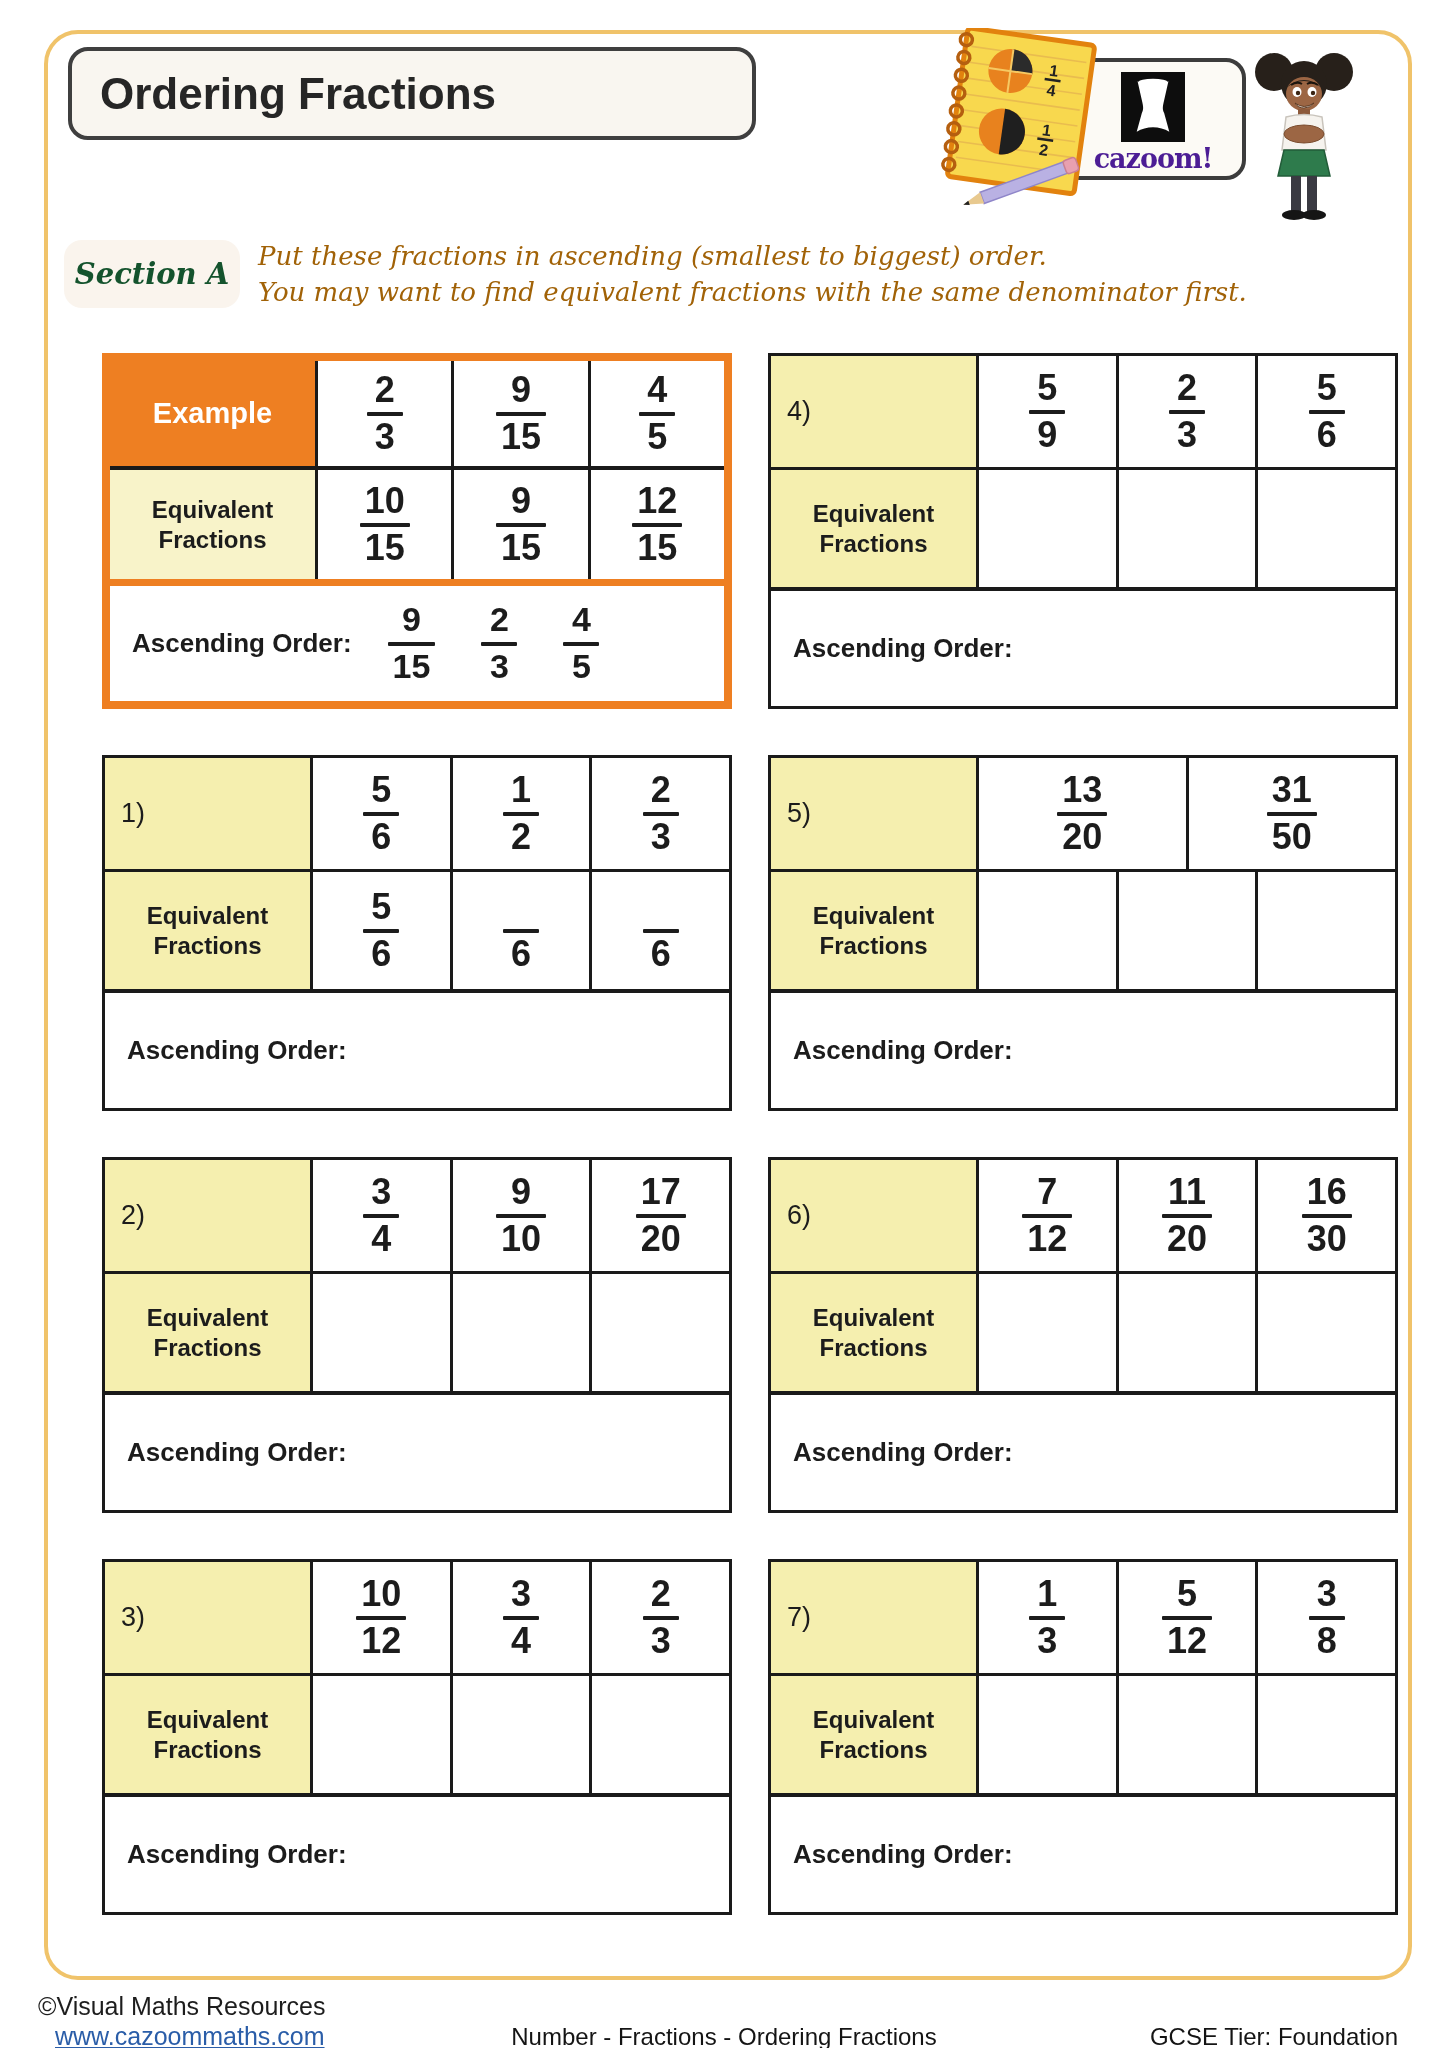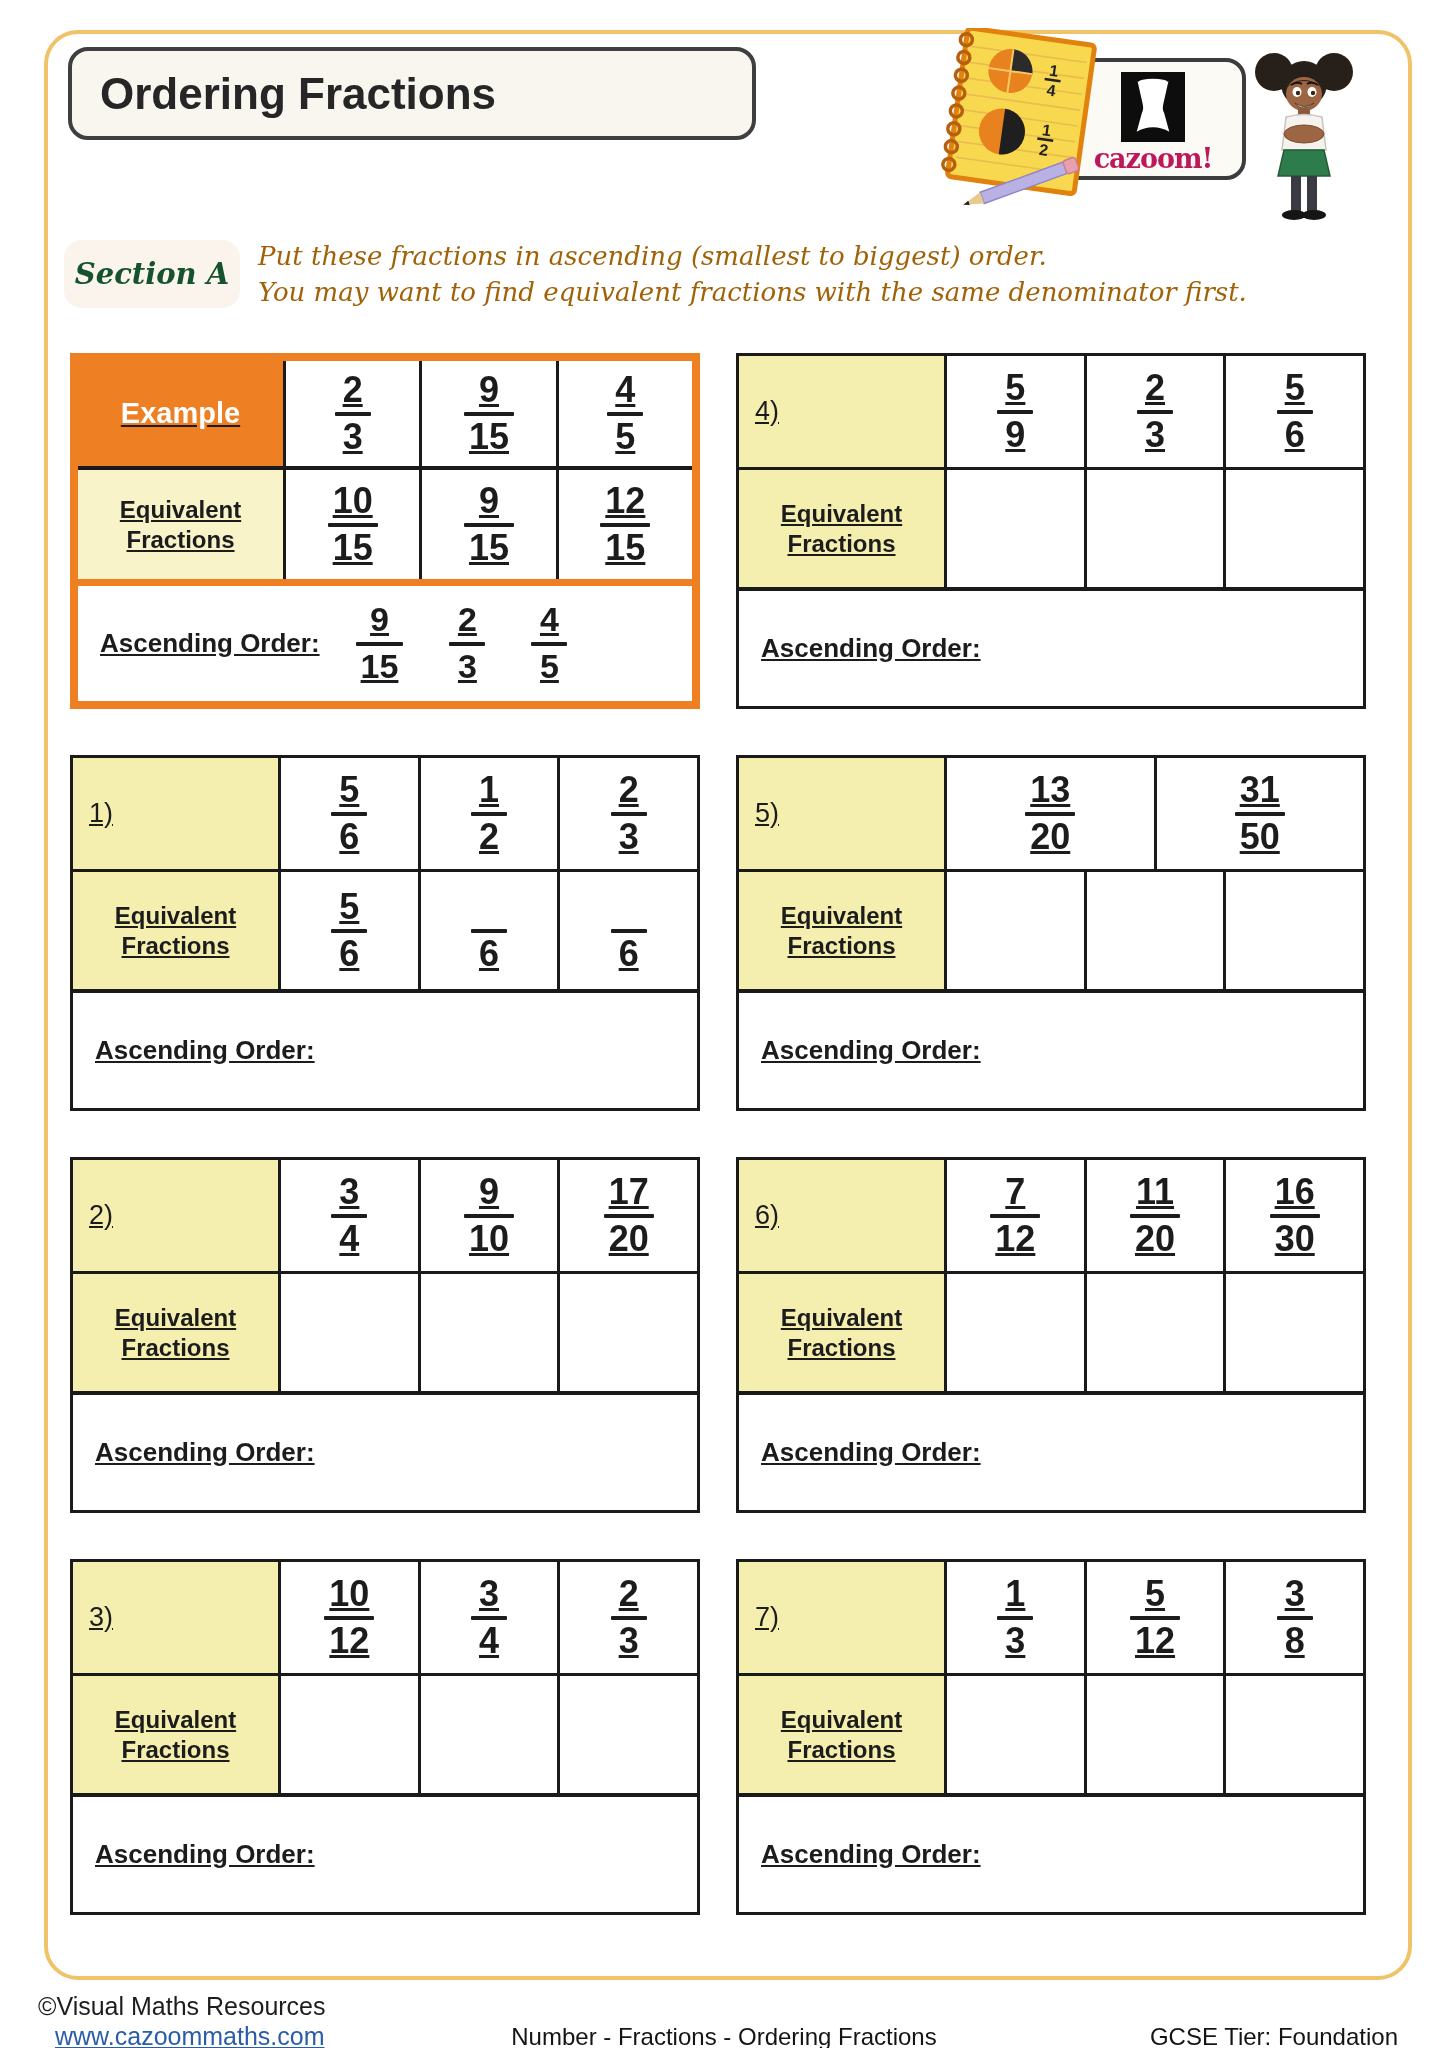--- a/index.html
+++ b/index.html
@@ -14,33 +14,33 @@
   .title-box{position:absolute;left:68px;top:47px;width:688px;height:93px;
              background:#F9F6F0;border:4px solid #3F3F3F;border-radius:20px;
              display:flex;align-items:center;box-sizing:border-box;}
   .title-box h1{margin:0 0 0 28px;font-size:44px;font-weight:bold;color:#262626;letter-spacing:0;}
 
   .notebook-wrap{position:absolute;left:916px;top:28px;width:210px;height:180px;z-index:5;}
   .logo-box{position:absolute;left:1060px;top:58px;width:186px;height:122px;
             background:#FCFAF5;border:4px solid #3C3C3C;border-radius:20px;box-sizing:border-box;
             display:flex;flex-direction:column;align-items:center;z-index:4;}
   .logo-square{width:64px;height:70px;background:#0d0d0d;margin-top:10px;display:flex;align-items:center;justify-content:center;}
-  .logo-word{font-family:"DejaVu Serif",serif;font-weight:bold;font-size:27px;letter-spacing:-1px;color:#be185d;margin-top:1px;}
+  .logo-word{font-family:"DejaVu Serif",serif;font-weight:bold;font-size:27px;letter-spacing:-1px;color:#4c1d95;margin-top:1px;}
   .girl-wrap{position:absolute;left:1248px;top:50px;width:112px;height:176px;z-index:4;}
 
   
   .section-label{position:absolute;left:64px;top:240px;width:176px;height:68px;
                  background:#FAF4ED;border-radius:18px;display:flex;align-items:center;justify-content:center;
                  font-family:"DejaVu Serif",serif;font-style:italic;font-weight:bold;font-size:29px;color:#14532d;}
   .instructions{position:absolute;left:258px;top:238px;width:1100px;
                 font-family:"DejaVu Serif",serif;font-style:italic;font-size:26px;line-height:36px;color:#a16207;}
 
   
-  .boxes{position:absolute;left:70px;top:353px;display:grid;
-         grid-template-columns:630px 630px;column-gap:36px;row-gap:46px;text-decoration:underline;}
+  .boxes{position:absolute;left:102px;top:353px;display:grid;
+         grid-template-columns:630px 630px;column-gap:36px;row-gap:46px;}
 
   .ebox,.pbox{width:630px;height:356px;box-sizing:border-box;background:#fff;}
   .ebox{border:8px solid #EE7F22;}
   .pbox{border:3px solid #1a1a1a;}
 
   .row{display:flex;box-sizing:border-box;}
   .ebox .frow{height:109px;border-bottom:4px solid #1a1a1a;}
   .ebox .erow{height:116px;border-bottom:7px solid #EE7F22;}
   .ebox .arow{height:115px;}
   .pbox .frow{height:114px;border-bottom:3px solid #1a1a1a;}

